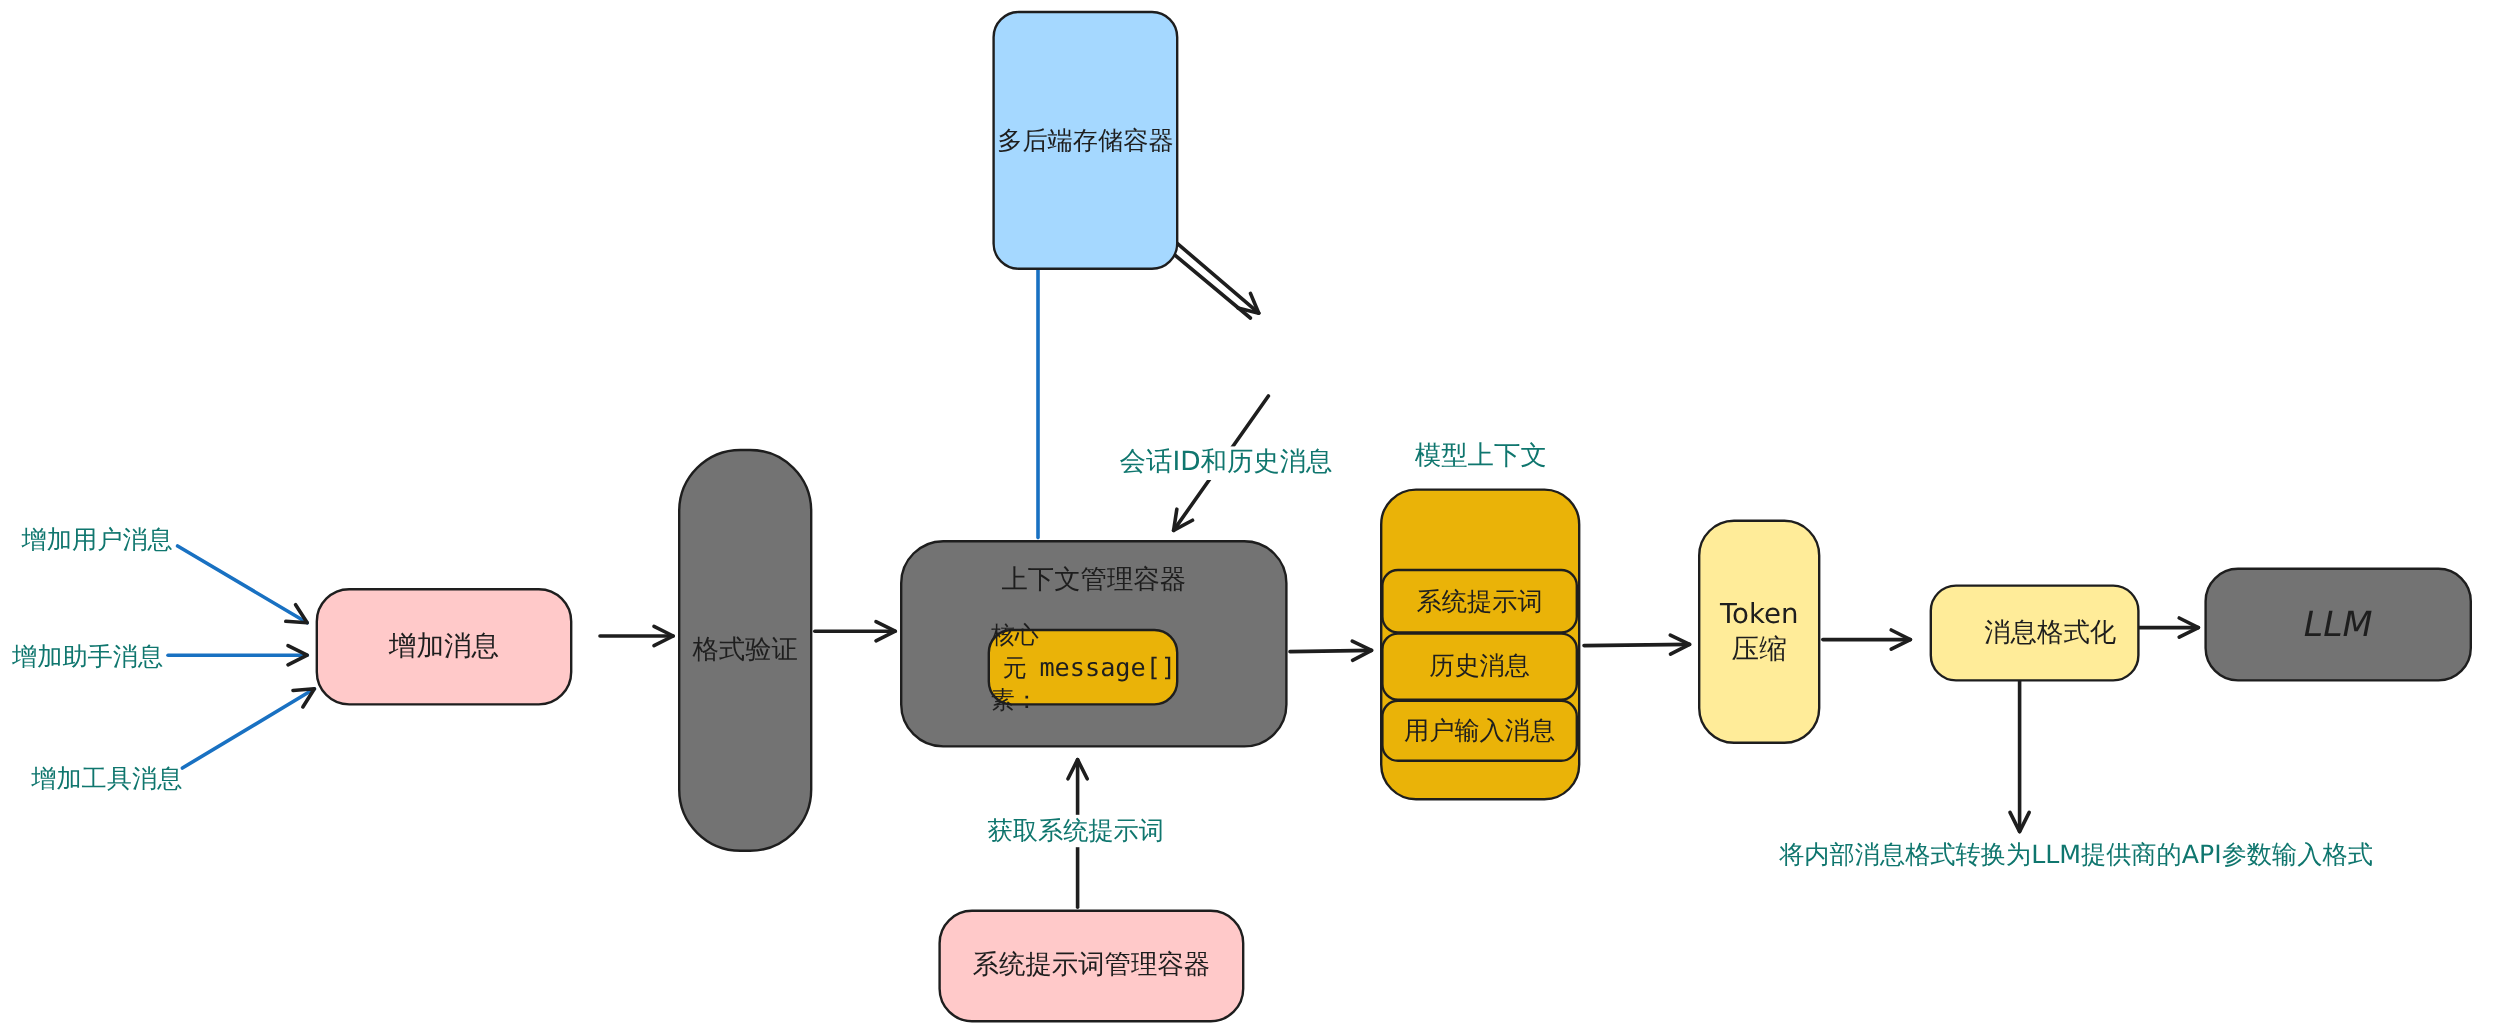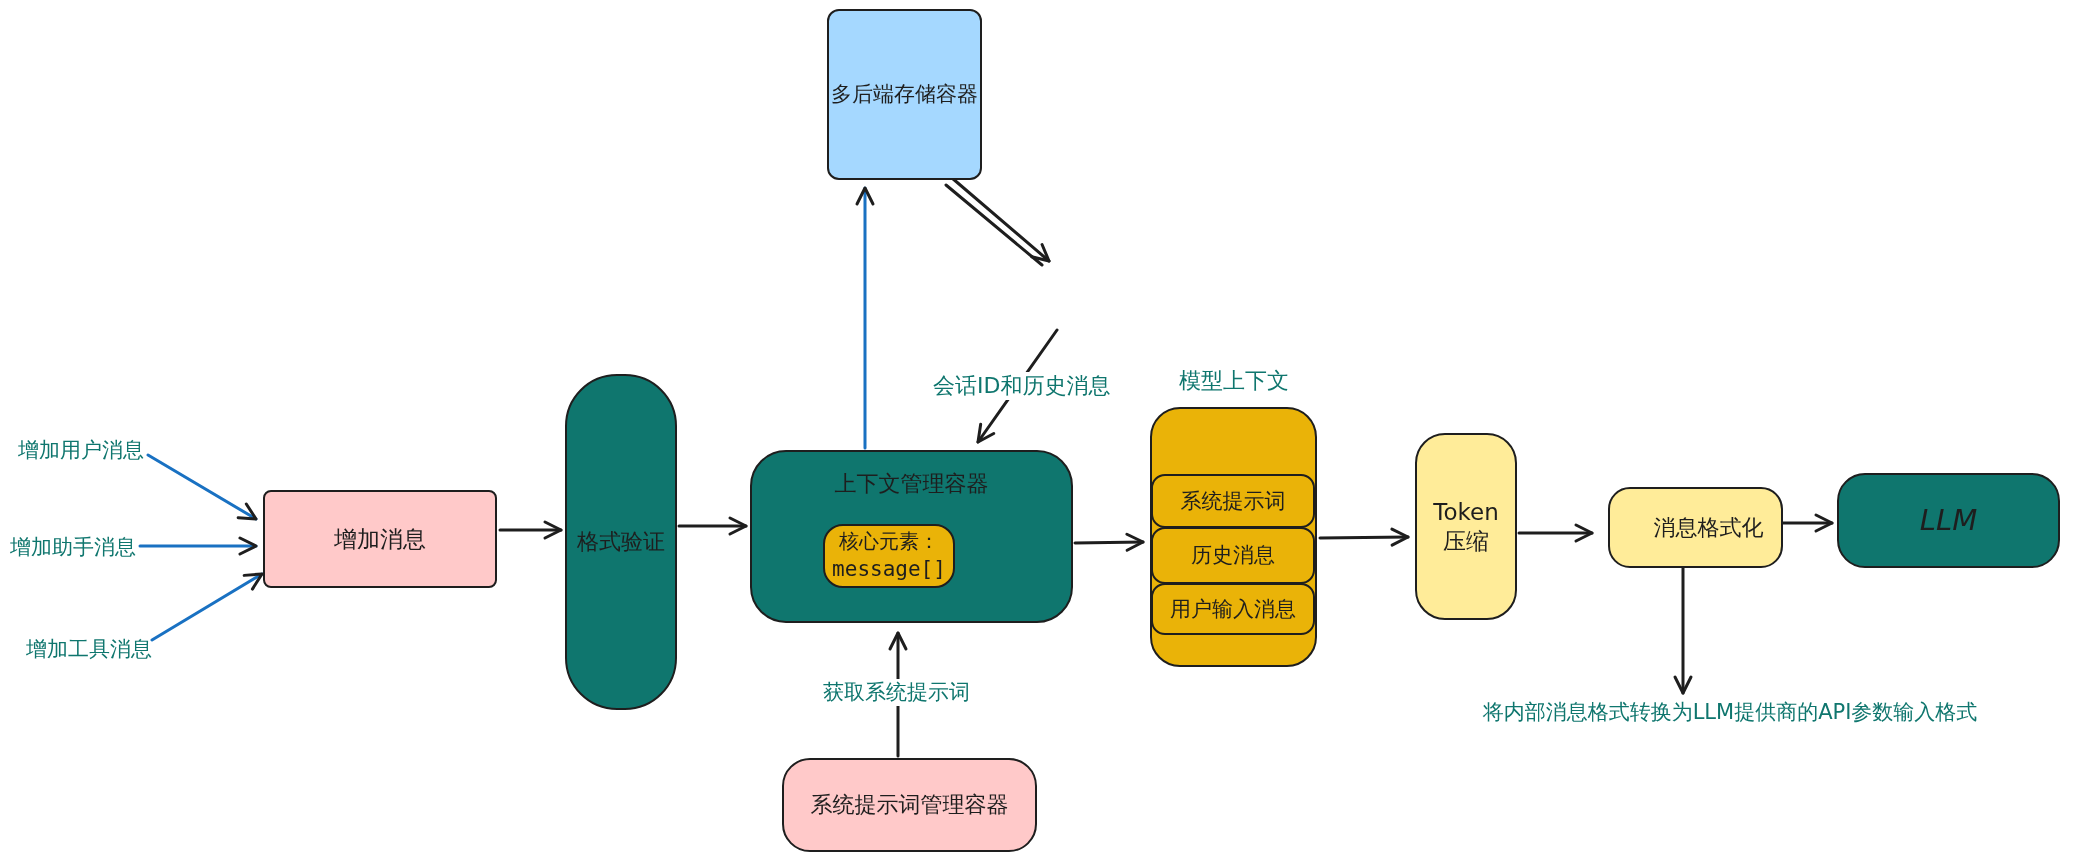--- a/index.html
+++ b/index.html
@@ -15,35 +15,35 @@
   .arrows path{fill:none;stroke:#1e1e1e;stroke-width:3;stroke-linecap:round;}
   .arrows path.blue{stroke:#1971c2;}
   marker{overflow:visible;}
   .box{
     position:absolute;z-index:2;
     box-sizing:border-box;
     border:2.5px solid #1e1e1e;
     display:flex;align-items:center;justify-content:center;
     text-align:center;
     font-size:22px;line-height:1.25;
-    background:#0f766e;
+    background:#737373;
   }
   .fill-blue{background:#a5d8ff;}
   .fill-pink{background:#ffc9c9;}
   .fill-green{background:#eab308;}
   .fill-yellow{background:#ffec99;}
 
-  .storage{left:827px;top:9px;width:155px;height:171px;border-radius:12px;font-size:21px;text-align:center;}
+  .storage{left:827px;top:9px;width:155px;height:216px;border-radius:22px;font-size:21px;text-align:center;}
   .history{left:930px;top:272px;width:311px;height:55px;border-radius:20px;}
-  .addmsg{left:263px;top:490px;width:234px;height:98px;border-radius:8px;font-size:23px;}
+  .addmsg{left:263px;top:490px;width:214px;height:98px;border-radius:28px;font-size:23px;}
   .format{left:565px;top:374px;width:112px;height:336px;border-radius:52px;}
   .context{left:750px;top:450px;width:323px;height:173px;border-radius:36px;}
   .context-title{position:absolute;left:0;top:18px;width:100%;text-align:center;font-size:22px;}
-  .core{left:823px;top:524px;width:132px;height:64px;border-radius:20px;z-index:3;
-        flex-direction:column;font-size:20px;line-height:1.35;}
+  .core{left:823px;top:524px;width:159px;height:64px;border-radius:20px;z-index:3;
+        flex-direction:row;font-size:20px;line-height:1.35;}
   .core .mono{font-family:"DejaVu Sans Mono",monospace;font-size:21px;}
   .promptmgr{left:782px;top:758px;width:255px;height:94px;border-radius:28px;}
   .mc-outer{left:1150px;top:407px;width:167px;height:260px;border-radius:30px;}
   .mc-item{z-index:3;font-size:21px;border-radius:14px;}
   .mc-item1{left:1151px;top:474px;width:164px;height:54px;}
   .mc-item2{left:1151px;top:527px;width:164px;height:57px;}
   .mc-item3{left:1151px;top:583px;width:164px;height:52px;}
   .token{left:1415px;top:433px;width:102px;height:187px;border-radius:30px;flex-direction:column;font-size:23px;}
   .msgfmt{left:1608px;top:487px;width:175px;height:81px;border-radius:22px;padding-left:26px;}
   .llm{left:1837px;top:473px;width:223px;height:95px;border-radius:28px;

